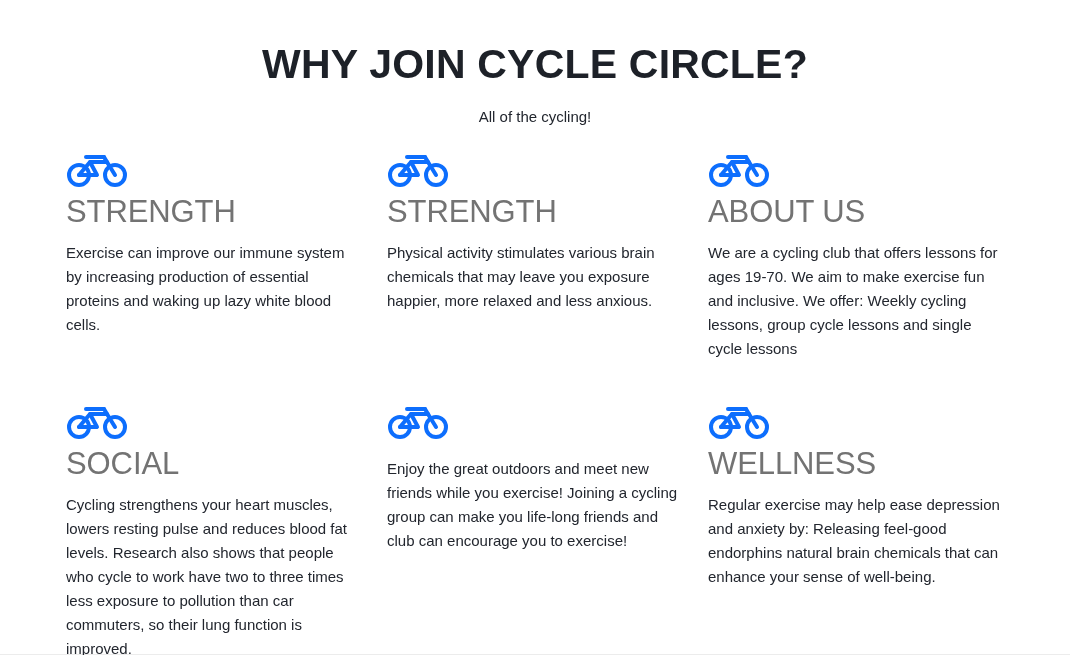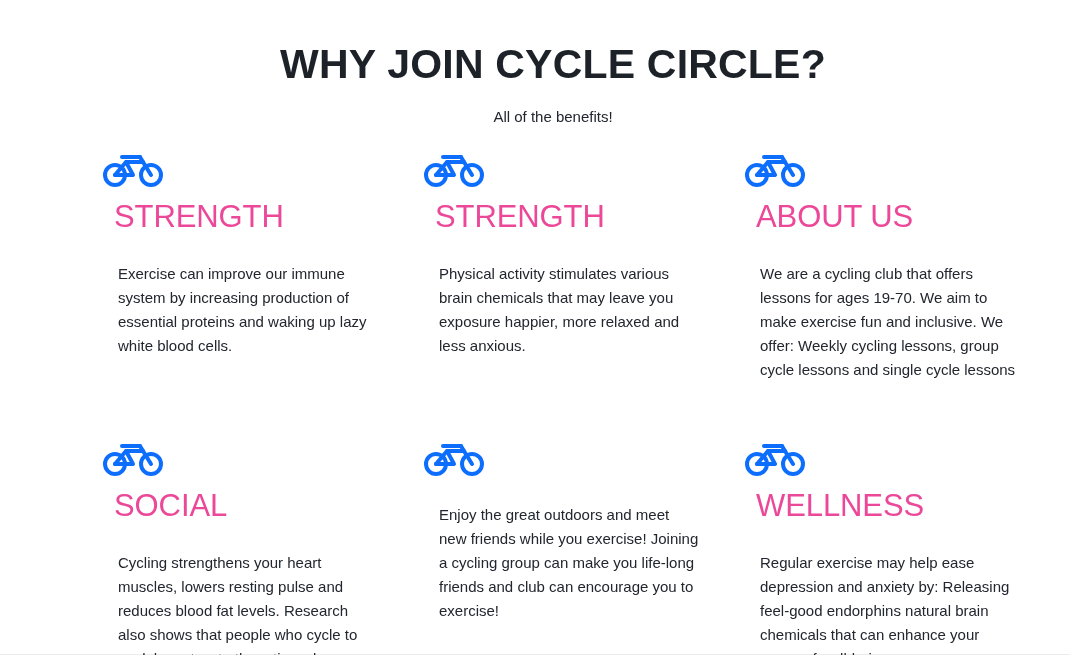--- a/index.html
+++ b/index.html
@@ -16,21 +16,20 @@
     -webkit-font-smoothing: antialiased;
   }
 
   .page {
     position: relative;
     width: 1070px;
     height: 655px;
     box-sizing: border-box;
     background: #ffffff;
     border-bottom: 1px solid #ececec;
-    padding-left: 36px;
   }
 
   
   .header {
     padding-top: 40px;
     text-align: center;
   }
   .page-title {
     margin: 0;
     font-size: 41px;
@@ -65,46 +64,46 @@
 
   .bike-icon {
     display: block;
     width: 62px;
     height: 34px;
     margin-bottom: 7px;
   }
   .bike-icon svg { display: block; width: 62px; height: 34px; }
 
   .benefit-heading {
-    margin: 12px;
+    margin: 0;
     font-size: 31px;
     line-height: 36px;
     font-weight: normal;
     letter-spacing: -0.1px;
-    color: #ec4899;
+    color: #737373;
     white-space: nowrap;
   }
 
   .benefit-body {
-    margin: 16px;
+    margin: 0;
     padding-top: 11px;
     font-size: 15px;
     line-height: 24px;
     font-weight: normal;
     color: #22262e;
   }
 </style>
 </head>
 <body>
 
 <div class="page">
 
   <header class="header">
     <h1 class="page-title">WHY JOIN CYCLE CIRCLE?</h1>
-    <p class="page-subtitle">All of the benefits!</p>
+    <p class="page-subtitle">All of the cycling!</p>
   </header>
 
   <section class="benefits-grid">
 
     <div class="benefit-card">
       <span class="bike-icon">
         <svg viewBox="0 0 62 34" xmlns="http://www.w3.org/2000/svg" aria-hidden="true">
           <g fill="none" stroke="#0d6efd" stroke-width="4" stroke-linecap="round" stroke-linejoin="round">
             <circle cx="13" cy="22" r="10"></circle>
             <circle cx="49" cy="22" r="10"></circle>

